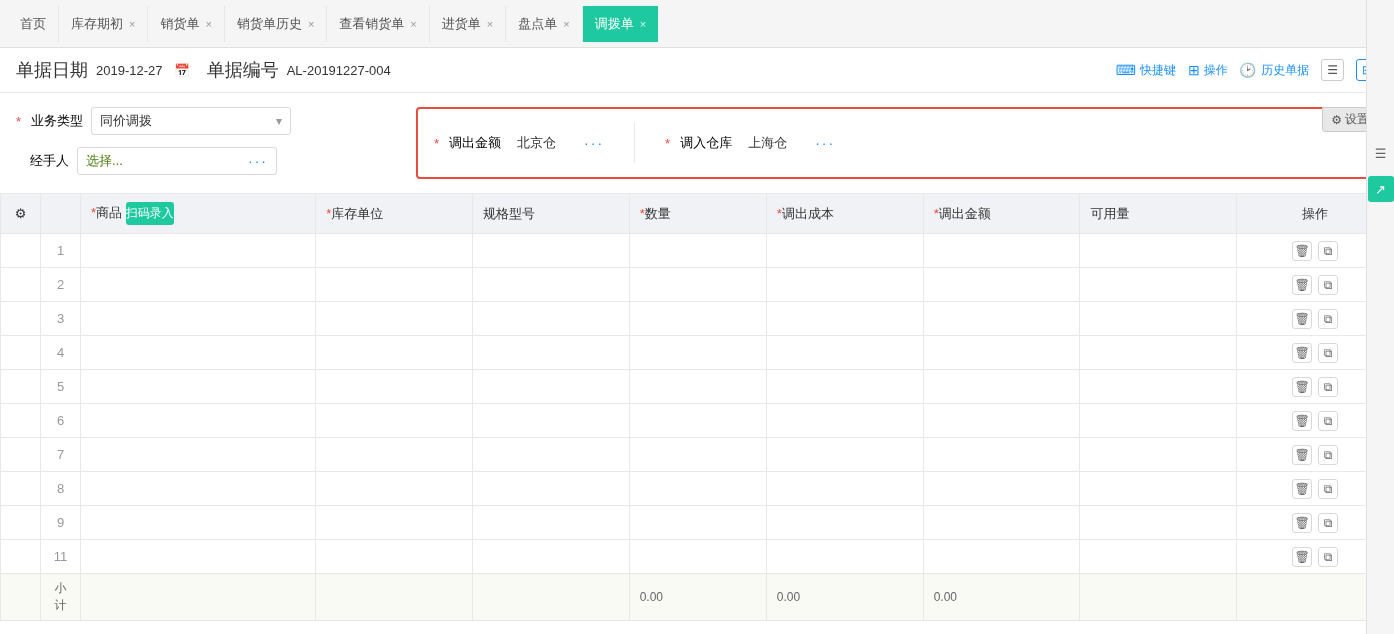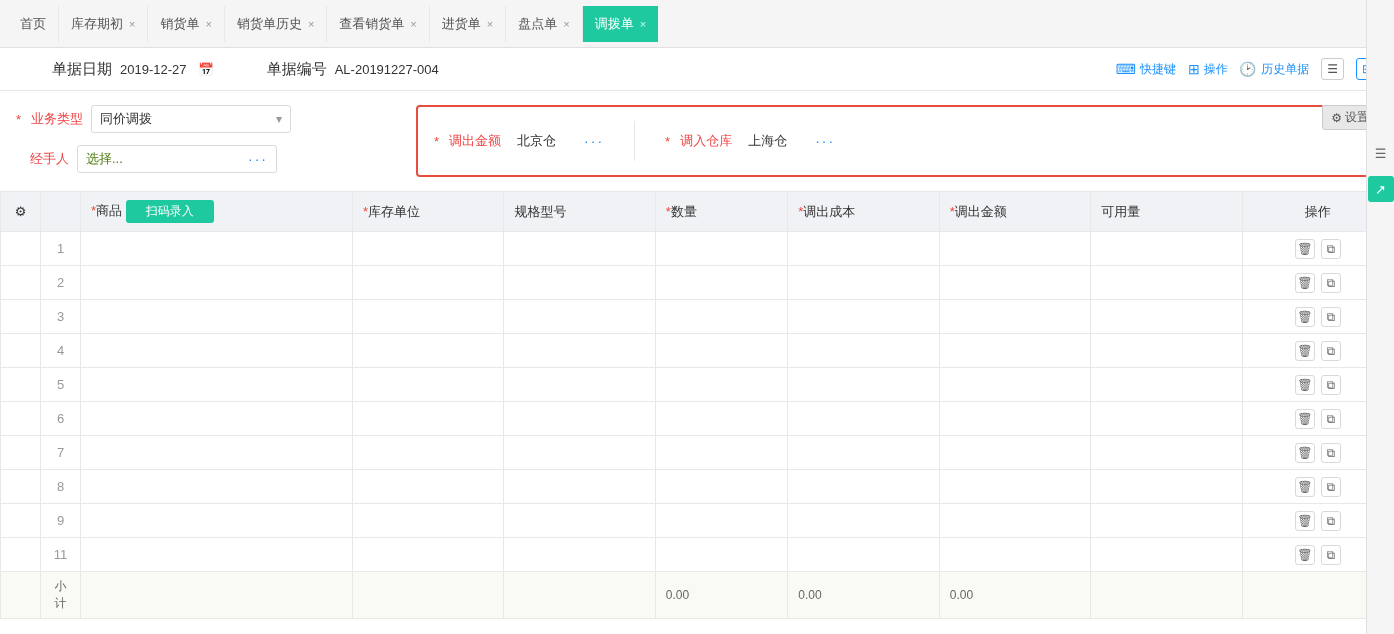--- a/index.html
+++ b/index.html
@@ -53,21 +53,21 @@
     .toolbar {
       display: flex;
       align-items: center;
       padding: 10px 16px;
       border-bottom: 1px solid #e8e8e8;
       background: #fff;
       gap: 20px;
     }
     .toolbar-left { display: flex; align-items: center; gap: 16px; }
     .toolbar-right { margin-left: auto; display: flex; align-items: center; gap: 12px; }
-    .field-label { color: #333; font-size: 15px; margin-left: 36px; }
+    .field-label { color: #333; font-size: 18px; }
     .field-value { color: #333; font-size: 13px; }
     .icon-btn {
       display: flex; align-items: center; gap: 4px;
       color: #1890ff; font-size: 12px; cursor: pointer;
     }
 
     
     .form-area {
       padding: 14px 16px;
       display: flex;
@@ -90,21 +90,21 @@
       align-items: center;
       gap: 20px;
       position: relative;
     }
     .form-field {
       display: flex;
       align-items: center;
       gap: 8px;
     }
     .required-star { color: #e74c3c; margin-right: 2px; }
-    .field-name { color: #ef4444; font-size: 13px; }
+    .field-name { color: #000000; font-size: 13px; }
     .field-text { color: #333; font-size: 13px; }
     .field-dropdown {
       border: 1px solid #d9d9d9;
       border-radius: 3px;
       padding: 4px 8px;
       display: flex;
       align-items: center;
       gap: 20px;
       cursor: pointer;
       min-width: 200px;
@@ -175,21 +175,21 @@
     .col-cost { min-width: 80px; }
     .col-amount { min-width: 80px; }
     .col-available { min-width: 80px; }
     .col-action { min-width: 80px; text-align: center; }
     
     .scan-btn {
       background: #1ec9a0;
       color: #fff;
       border: none;
       border-radius: 3px;
-      padding: 3px 20px;
+      padding: 3px 0;
       font-size: 12px;
       cursor: pointer;
     }
     .action-icons {
       display: flex;
       align-items: center;
       justify-content: center;
       gap: 6px;
     }
     .action-icon {

